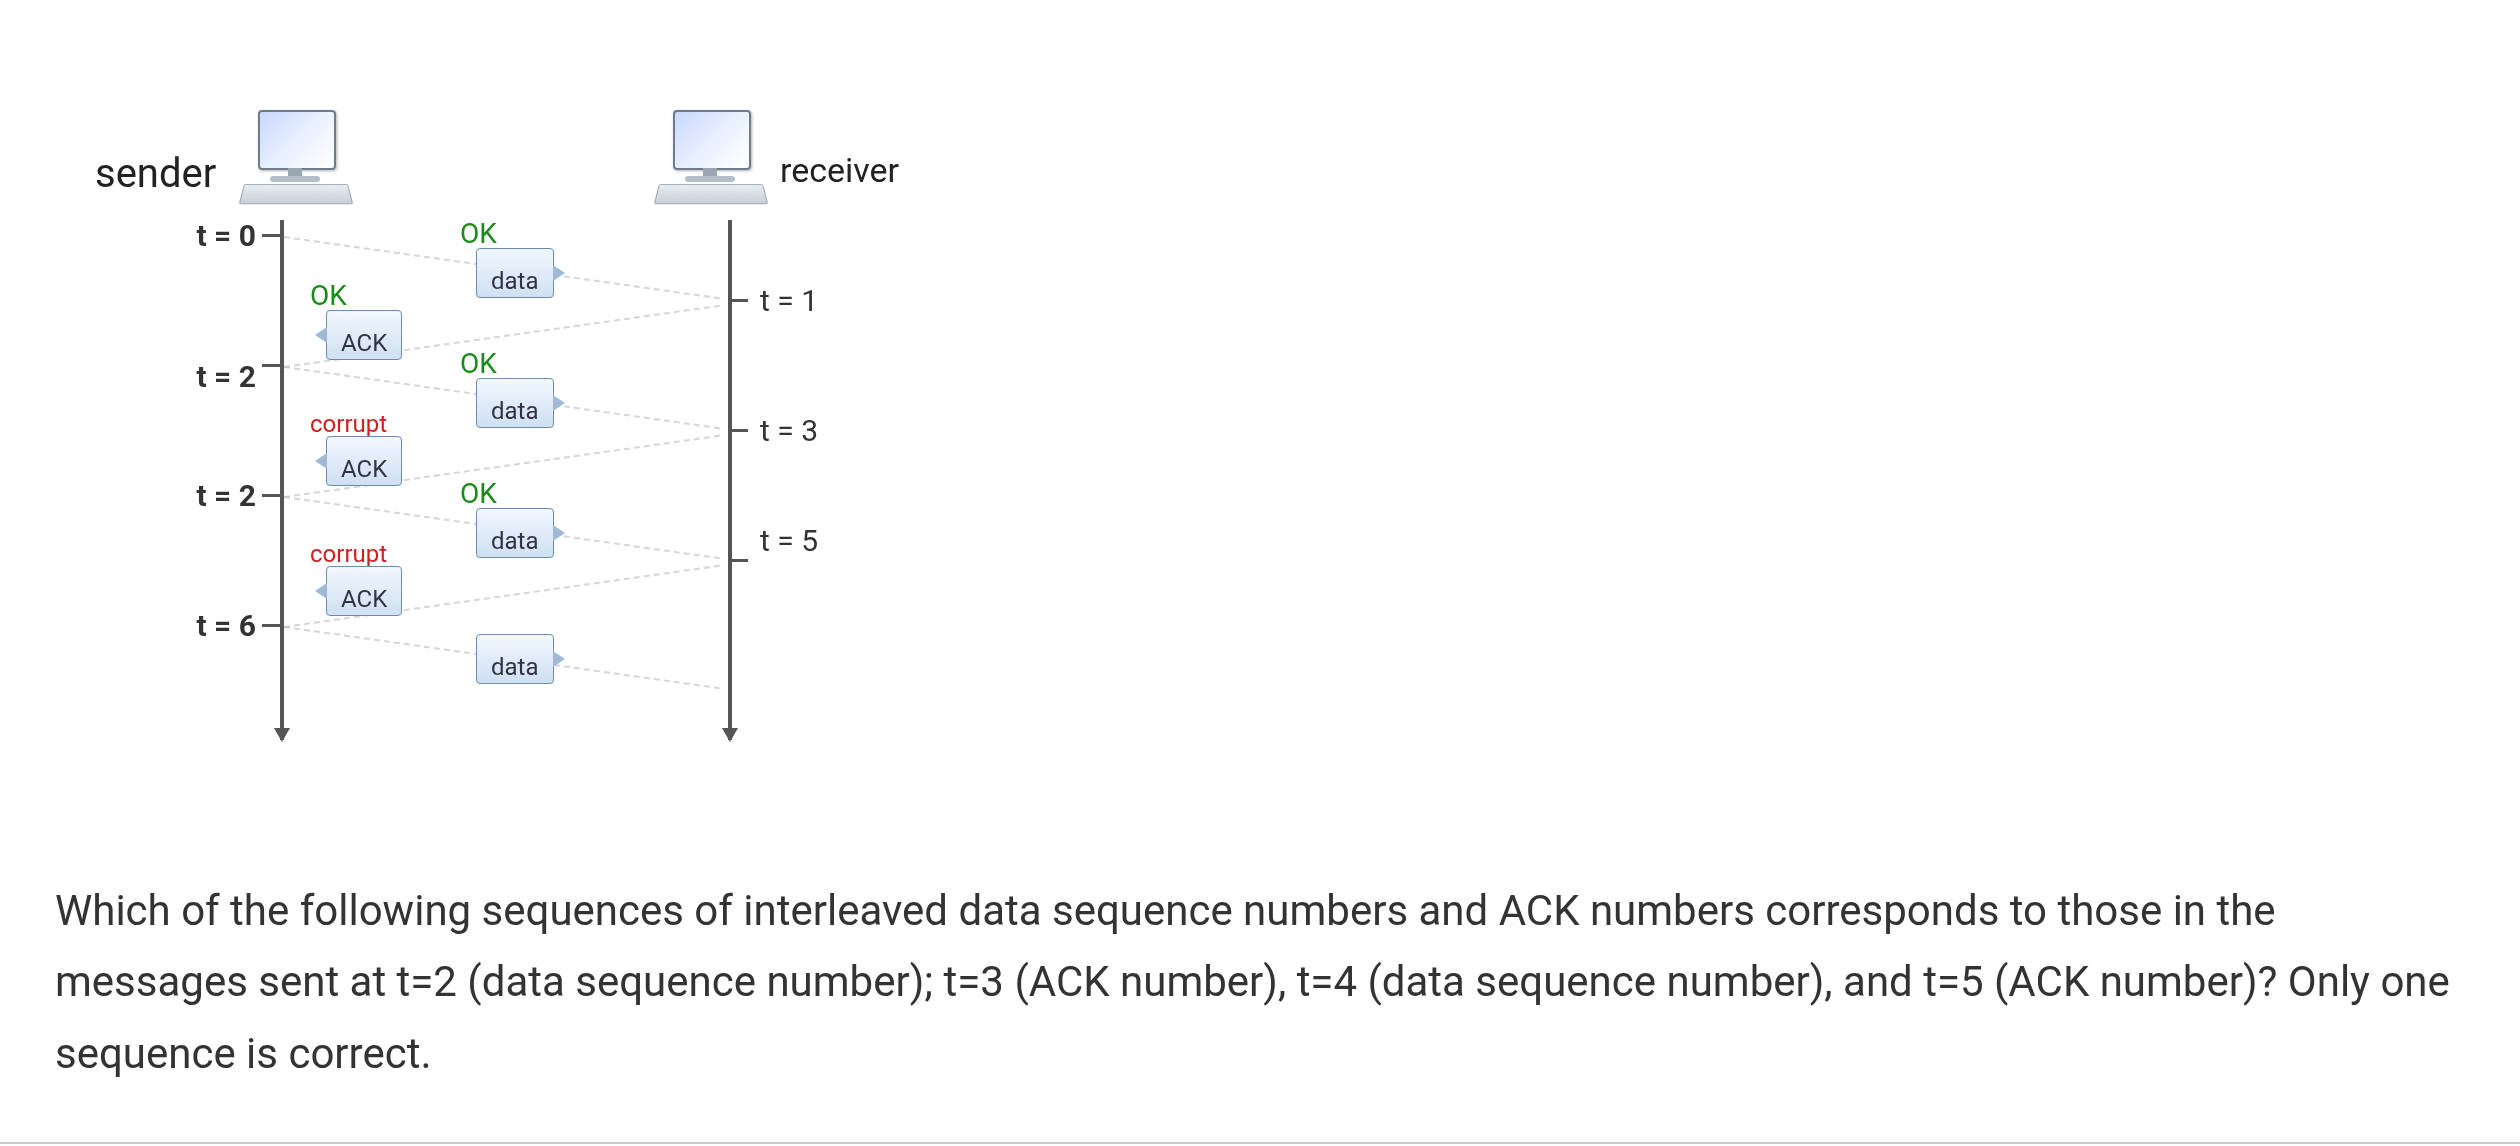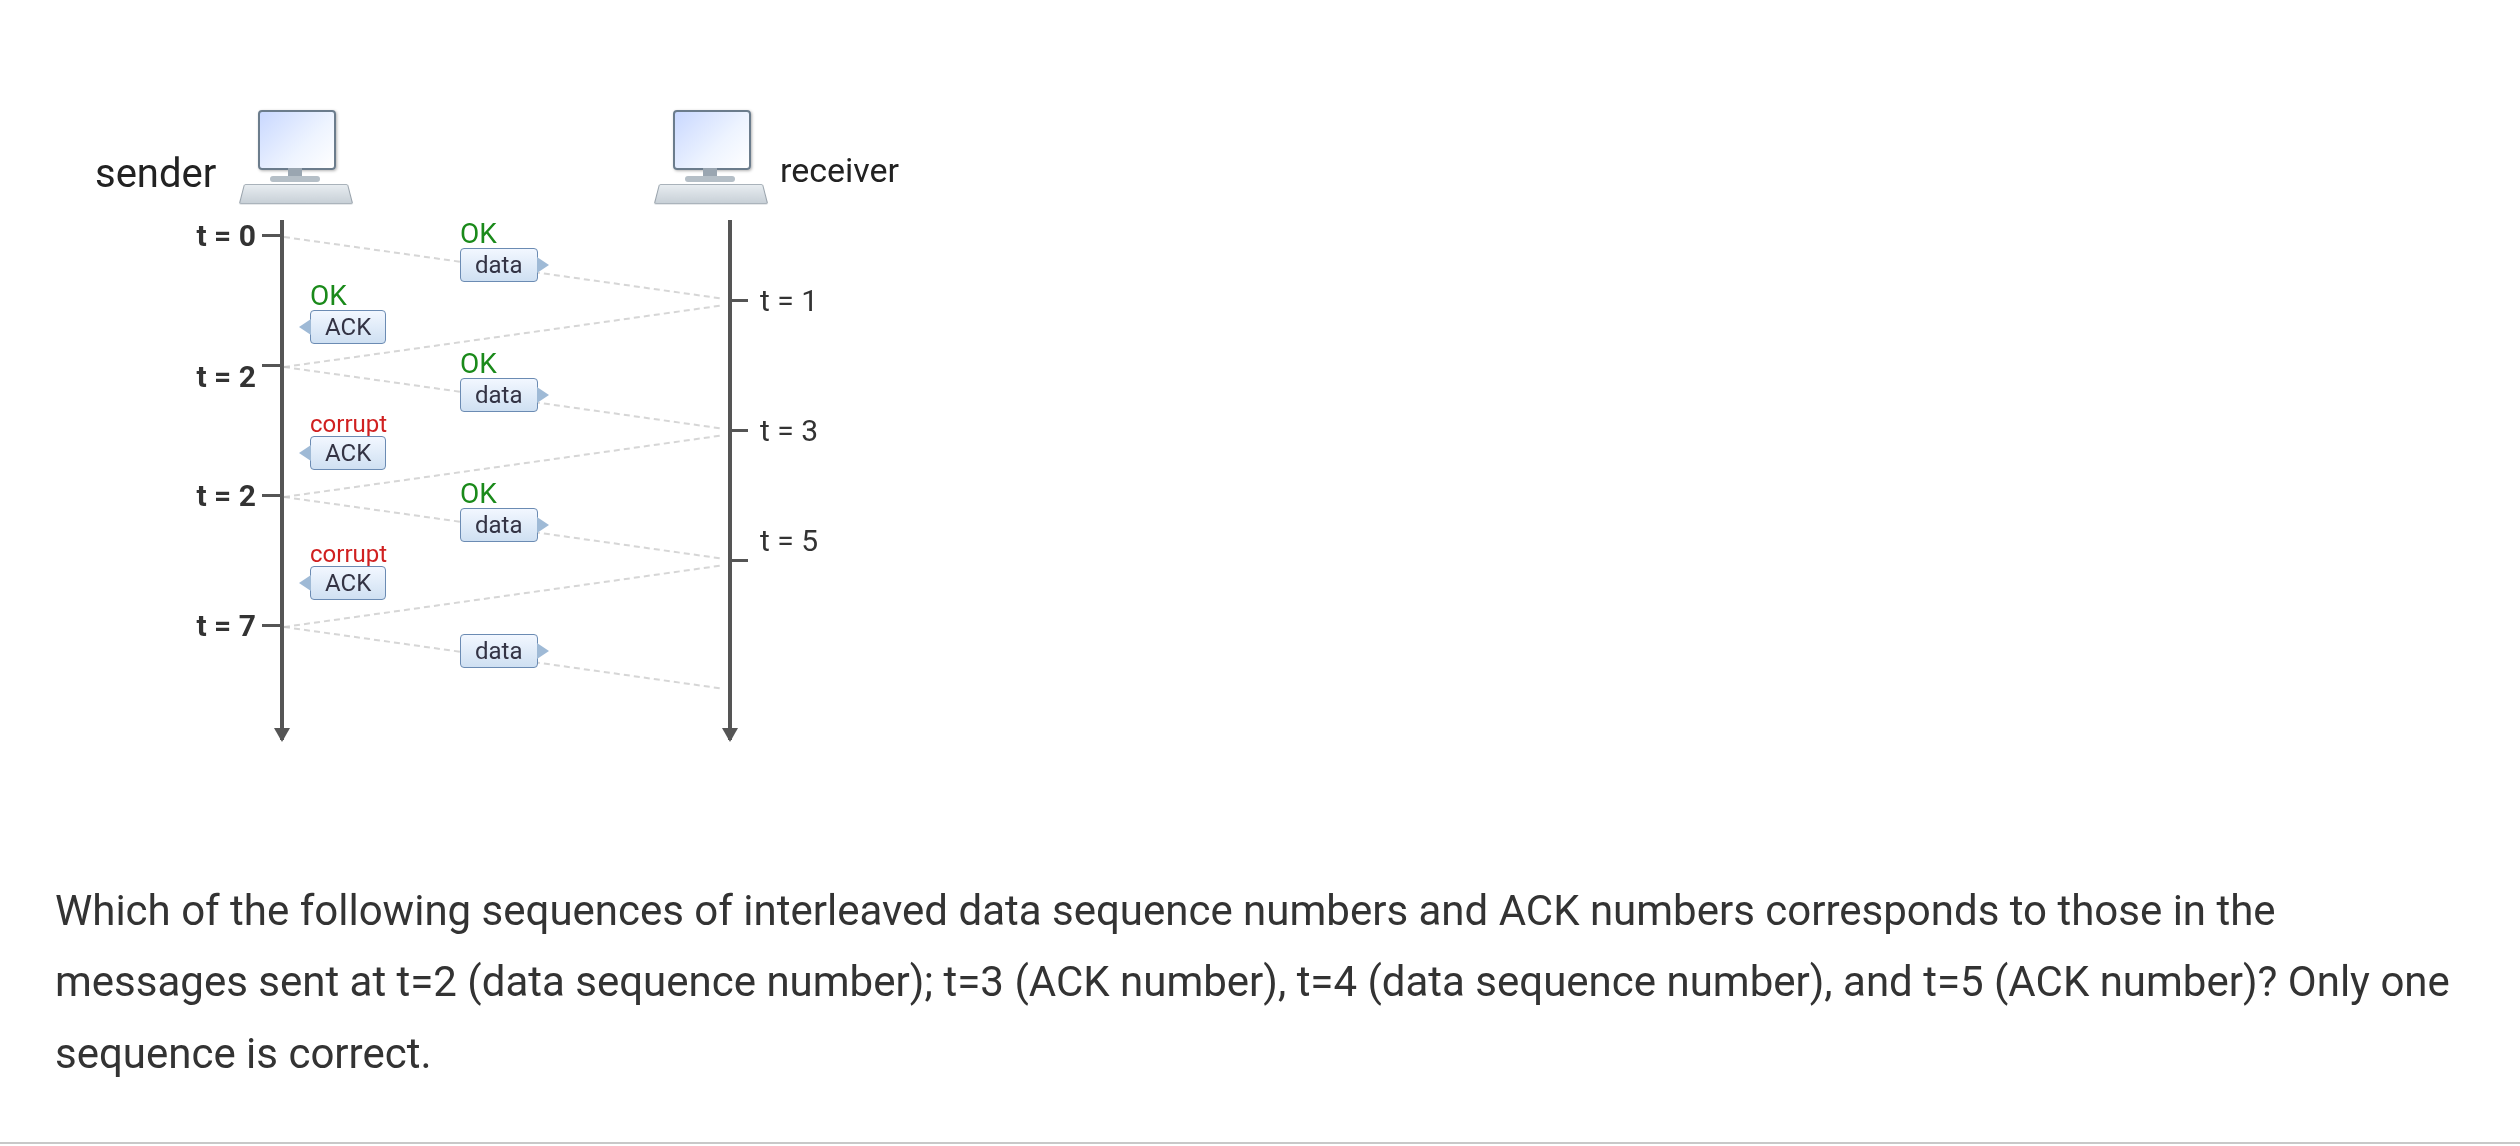--- a/index.html
+++ b/index.html
@@ -119,27 +119,28 @@
   
   .msg {
     position: absolute;
     font-size: 22px;
     line-height: 1;
   }
   .msg .status-ok { color: #1a8a1a; font-size: 28px; }
   .msg .status-corrupt { color: #d02020; font-size: 24px; }
   .msg .box {
     display: inline-block;
-    padding: 4px 14px 4px 14px;
+    padding: 20px 14px 4px 14px;
     border: 1px solid #6b8bb3;
     border-radius: 4px;
     background: linear-gradient(#f2f7ff,#cfe0f2);
     color: #334;
     font-size: 24px;
     position: relative;
+    margin-left: 16px;
   }
   .msg .box.right::after {
     content:"";
     position:absolute;
     right:-12px; top:50%;
     transform:translateY(-50%);
     width:0;height:0;
     border-top:8px solid transparent;
     border-bottom:8px solid transparent;
     border-left:12px solid #9fbad6;
@@ -215,21 +216,21 @@
     <div class="tick l" style="top:384px"></div>
     <div class="tick l" style="top:514px"></div>
 
     <div class="tick r" style="top:189px"></div>
     <div class="tick r" style="top:319px"></div>
     <div class="tick r" style="top:449px"></div>
 
     <div class="tlabel l" style="top:108px">t = 0</div>
     <div class="tlabel l" style="top:249px">t = 2</div>
     <div class="tlabel l" style="top:368px">t = 2</div>
-    <div class="tlabel l" style="top:498px">t = 7</div>
+    <div class="tlabel l" style="top:498px">t = 6</div>
     <div class="tlabel r" style="top:173px">t = 1</div>
     <div class="tlabel r" style="top:303px">t = 3</div>
     <div class="tlabel r" style="top:413px">t = 5</div>
 
     <div class="dashline" style="top:126px; transform:rotate(8deg);"></div>
     <div class="dashline" style="top:256px; transform:rotate(-8deg);"></div>
     <div class="dashline" style="top:256px; transform:rotate(8deg);"></div>
     <div class="dashline" style="top:386px; transform:rotate(-8deg);"></div>
     <div class="dashline" style="top:386px; transform:rotate(8deg);"></div>
     <div class="dashline" style="top:516px; transform:rotate(-8deg);"></div>

